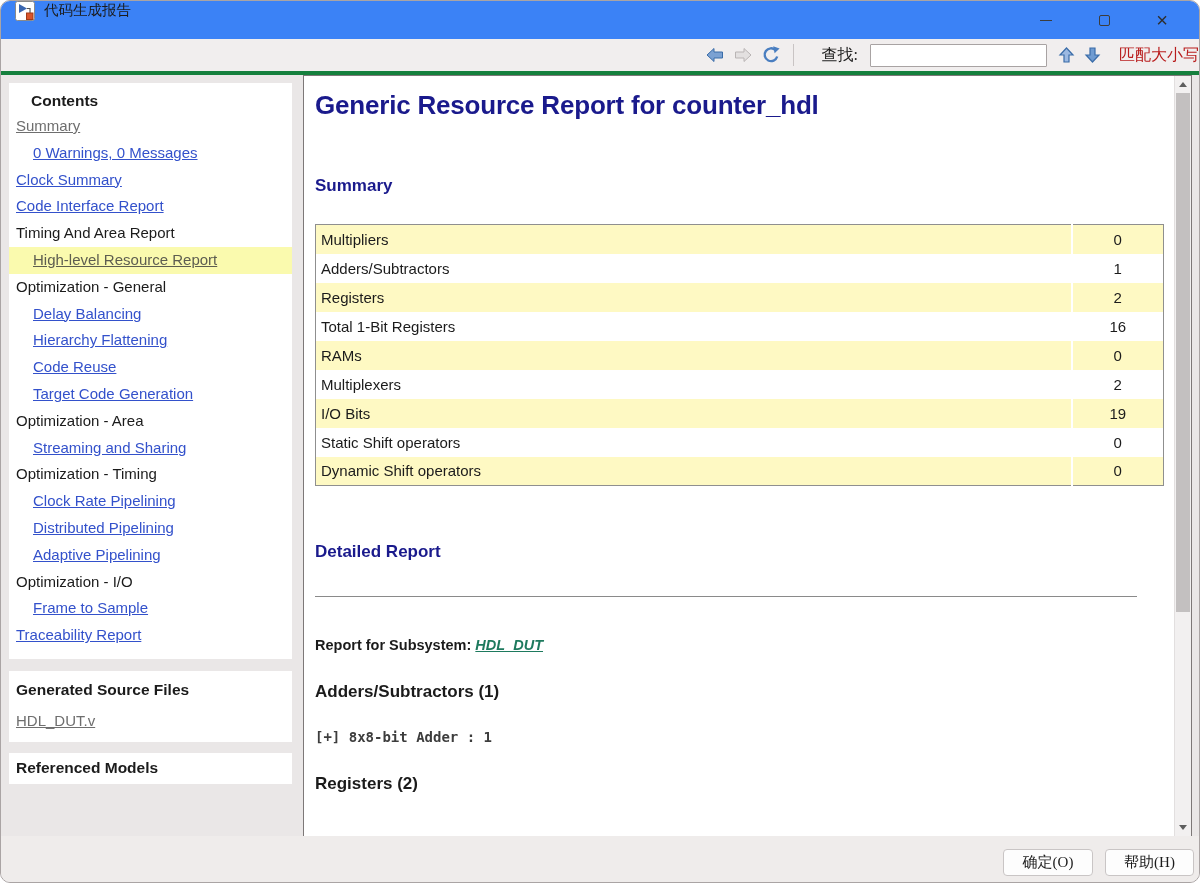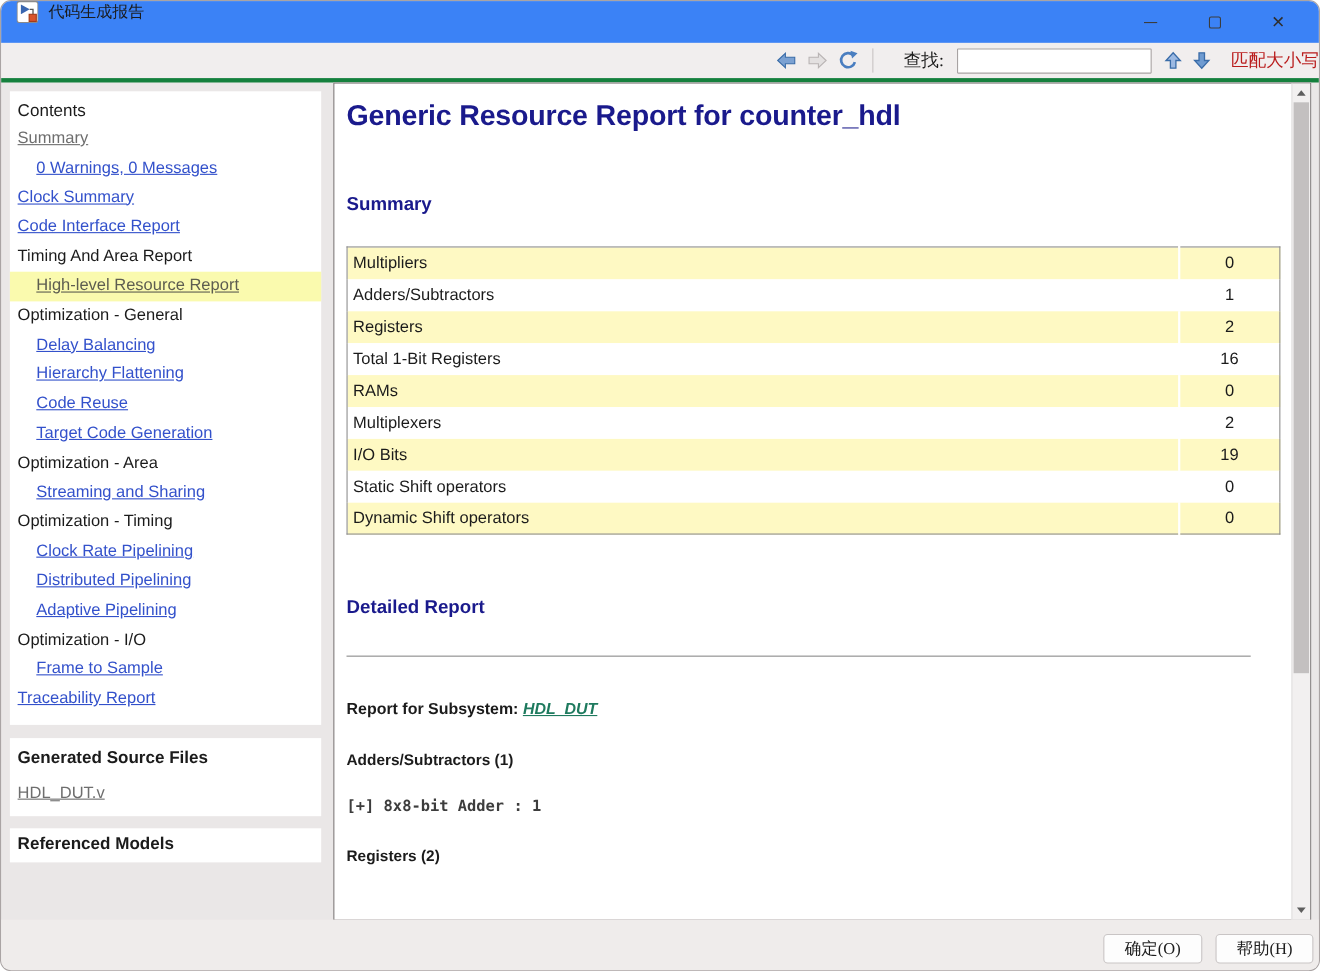--- a/index.html
+++ b/index.html
@@ -40,21 +40,21 @@
   }
   .find-arrow { width:26px; height:26px; display:flex; align-items:center; justify-content:center; }
   .find-arrow.up { margin-left:6px; }
   .match-case { font-family:"Liberation Serif", serif; font-size:16px; color:#b91c1c; margin-left:14px; }
 
   
   .sidebar-nav-panel {
     position:absolute; left:8px; top:82px; width:283px;
     background:#ffffff; padding:6px 0 10px 0;
   }
-  .contents-title { font-size:15.5px; font-weight:normal; color:#1b1b1b; padding:3px 0 3px 7px; }
+  .contents-title { font-size:15.5px; font-weight:bold; color:#1b1b1b; padding:3px 0 3px 22px; }
   .nav-item { display:block; font-size:15px; line-height:26.8px; padding-left:7px; text-decoration:none; cursor:default; white-space:nowrap; }
   .nav-item.indent { padding-left:24px; }
   .nav-item.header { color:#1b1b1b; }
   .nav-item.link { color:#3351cb; text-decoration:underline; cursor:pointer; }
   .nav-item.visited { color:#6e6e6e; text-decoration:underline; cursor:pointer; }
   .nav-item.active { color:#5d5d50; text-decoration:underline; background:#fafaae; cursor:pointer; }
 
   .sidebar-gen-panel {
     position:absolute; left:8px; top:670px; width:283px;
     background:#ffffff; padding:10px 17px 12px 7px;
@@ -85,21 +85,21 @@
   table.summary td.label-cell { padding-left:5px; }
   table.summary td.value-cell { width:92px; text-align:center; border-left:2px solid #ffffff; }
   table.summary tr.odd  { background:#fef9c3; }
   table.summary tr.even { background:#ffffff; }
 
   .divider { margin-top:34px; margin-right:10px; border:none; border-top:1px solid #8a8a8a; }
 
   .subsystem-line { margin-top:40px; font-size:14.5px; font-weight:bold; color:#1b1b1b; }
   .subsystem-link { color:#1e7a5e; font-style:italic; font-weight:bold; text-decoration:underline; cursor:pointer; }
 
-  .detail-heading { margin-top:29px; font-size:14px; font-weight:bold; color:#1b1b1b; }
+  .detail-heading { margin-top:29px; font-size:17px; font-weight:bold; color:#1b1b1b; }
   .mono-line { margin-top:27px; font-family:"DejaVu Sans Mono", monospace; font-size:14px; color:#3d3d3d;font-weight:bold; }
 
   
   .scrollbar { position:absolute; right:0; top:0; width:17px; height:100%; background:#f2f0f0; border-left:1px solid #e2dfdf; }
   .sb-arrow { position:absolute; left:0; width:16px; height:17px; display:flex; align-items:center; justify-content:center; }
   .sb-arrow.up { top:0; }
   .sb-arrow.down { bottom:0; }
   .tri-up { width:0; height:0; border-left:4px solid transparent; border-right:4px solid transparent; border-bottom:5px solid #5e5e5e; }
   .tri-down { width:0; height:0; border-left:4px solid transparent; border-right:4px solid transparent; border-top:5px solid #5e5e5e; }
   .sb-thumb { position:absolute; left:1px; top:17px; width:14px; height:519px; background:#c3c0c0; }

